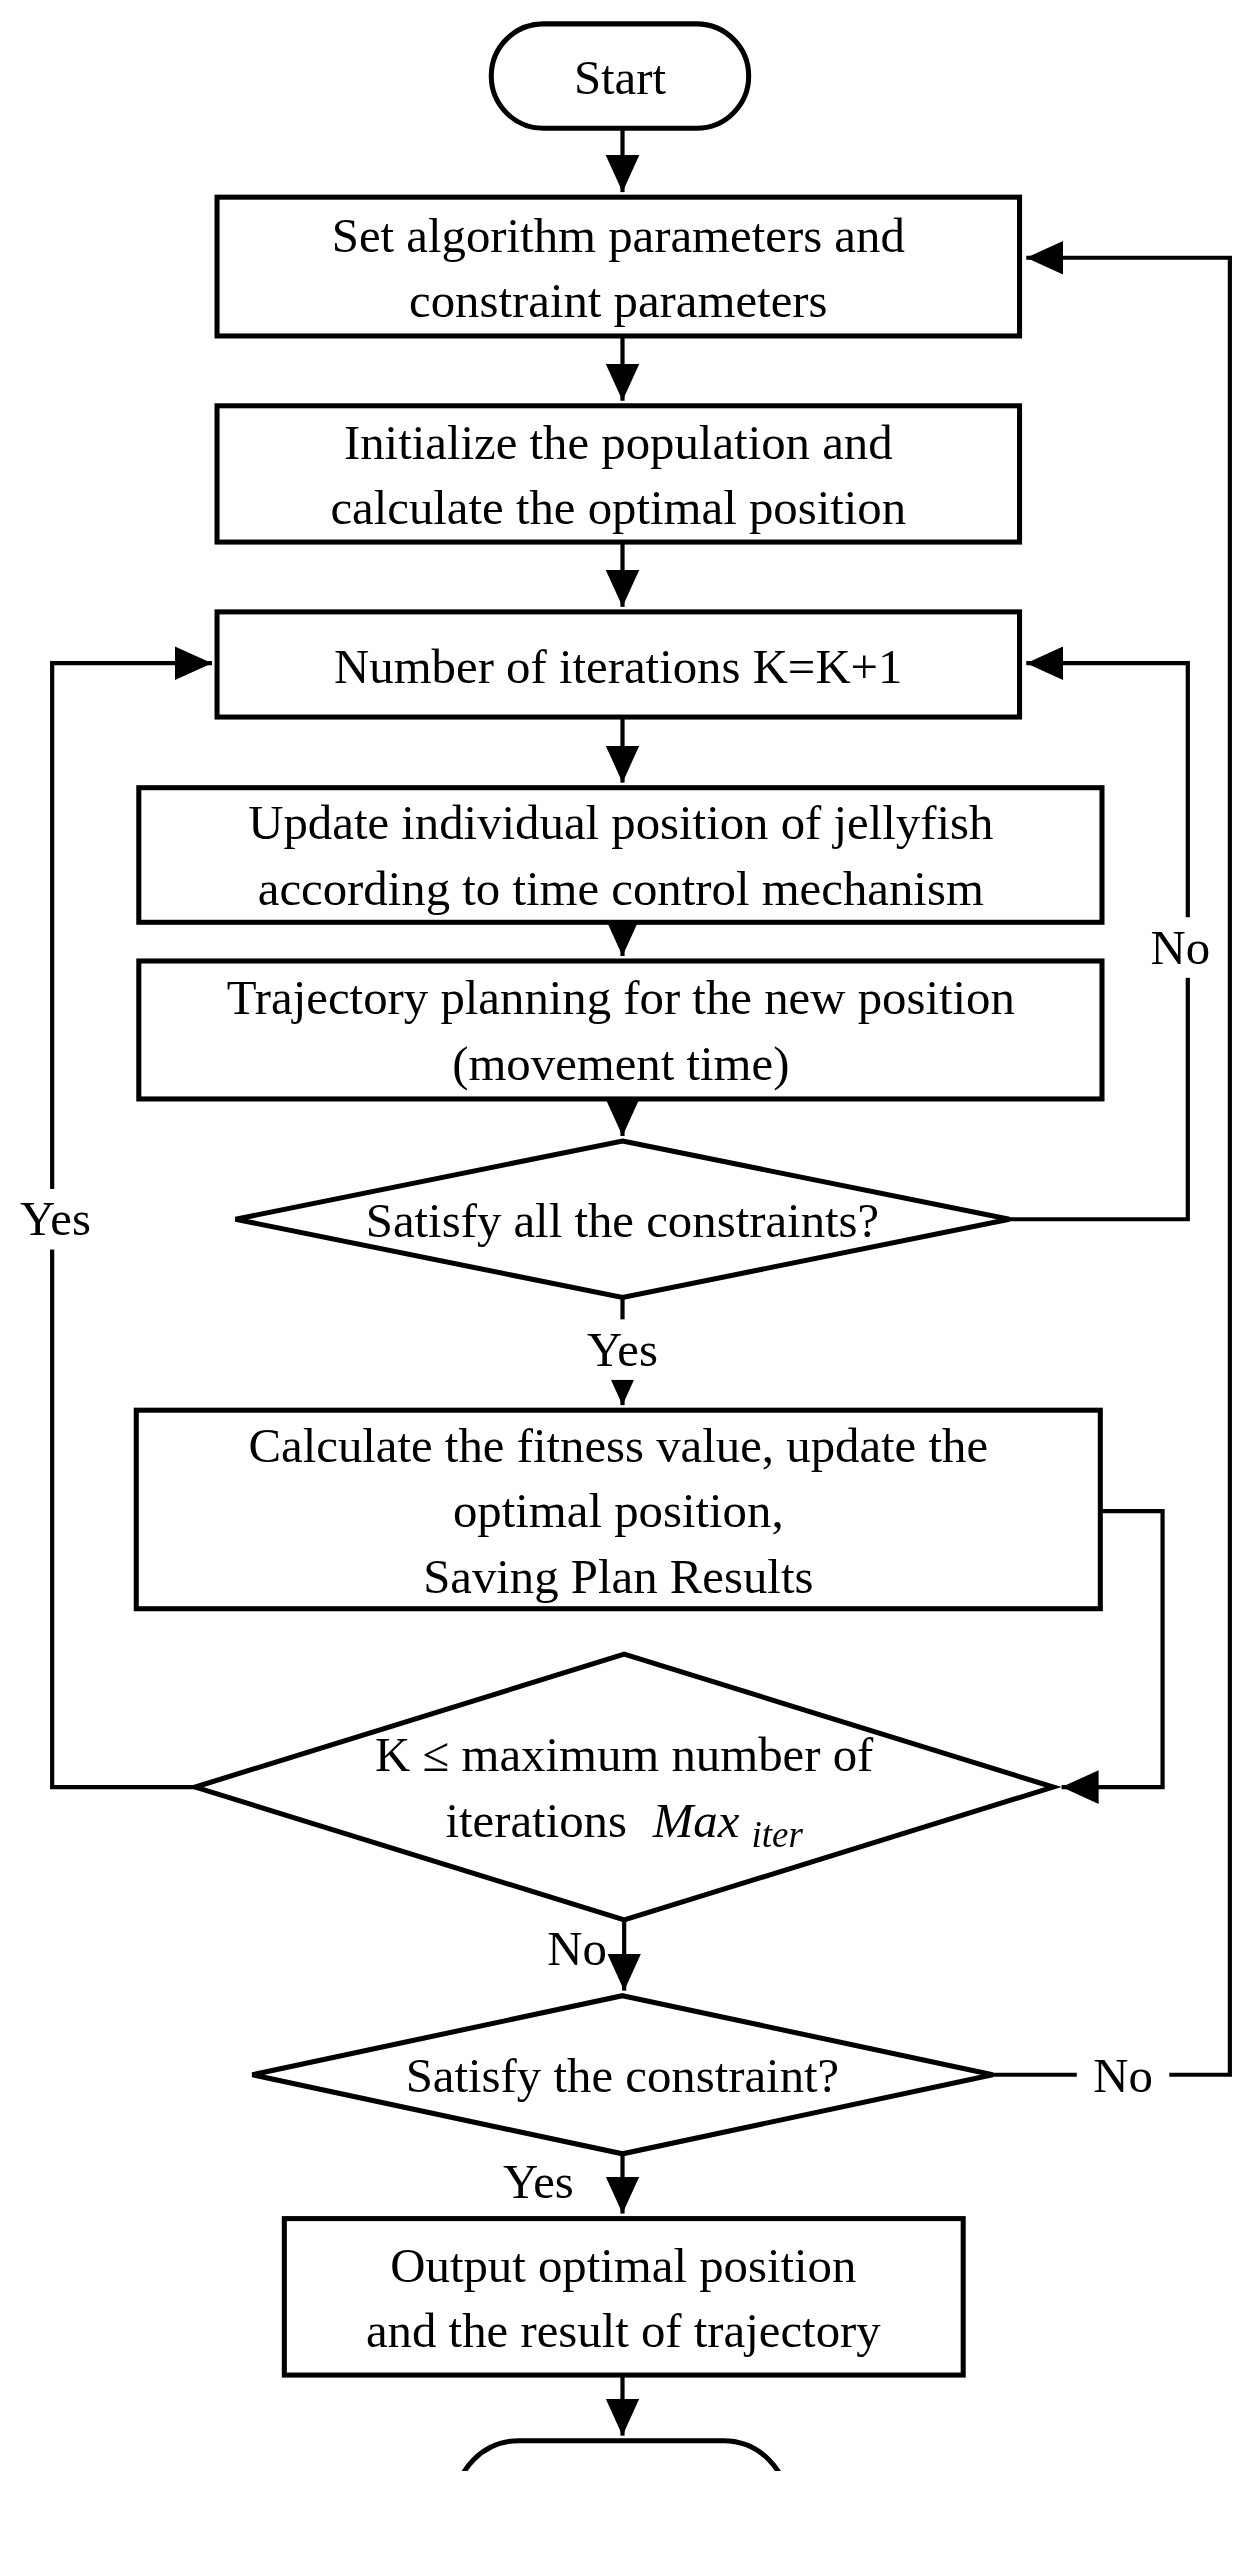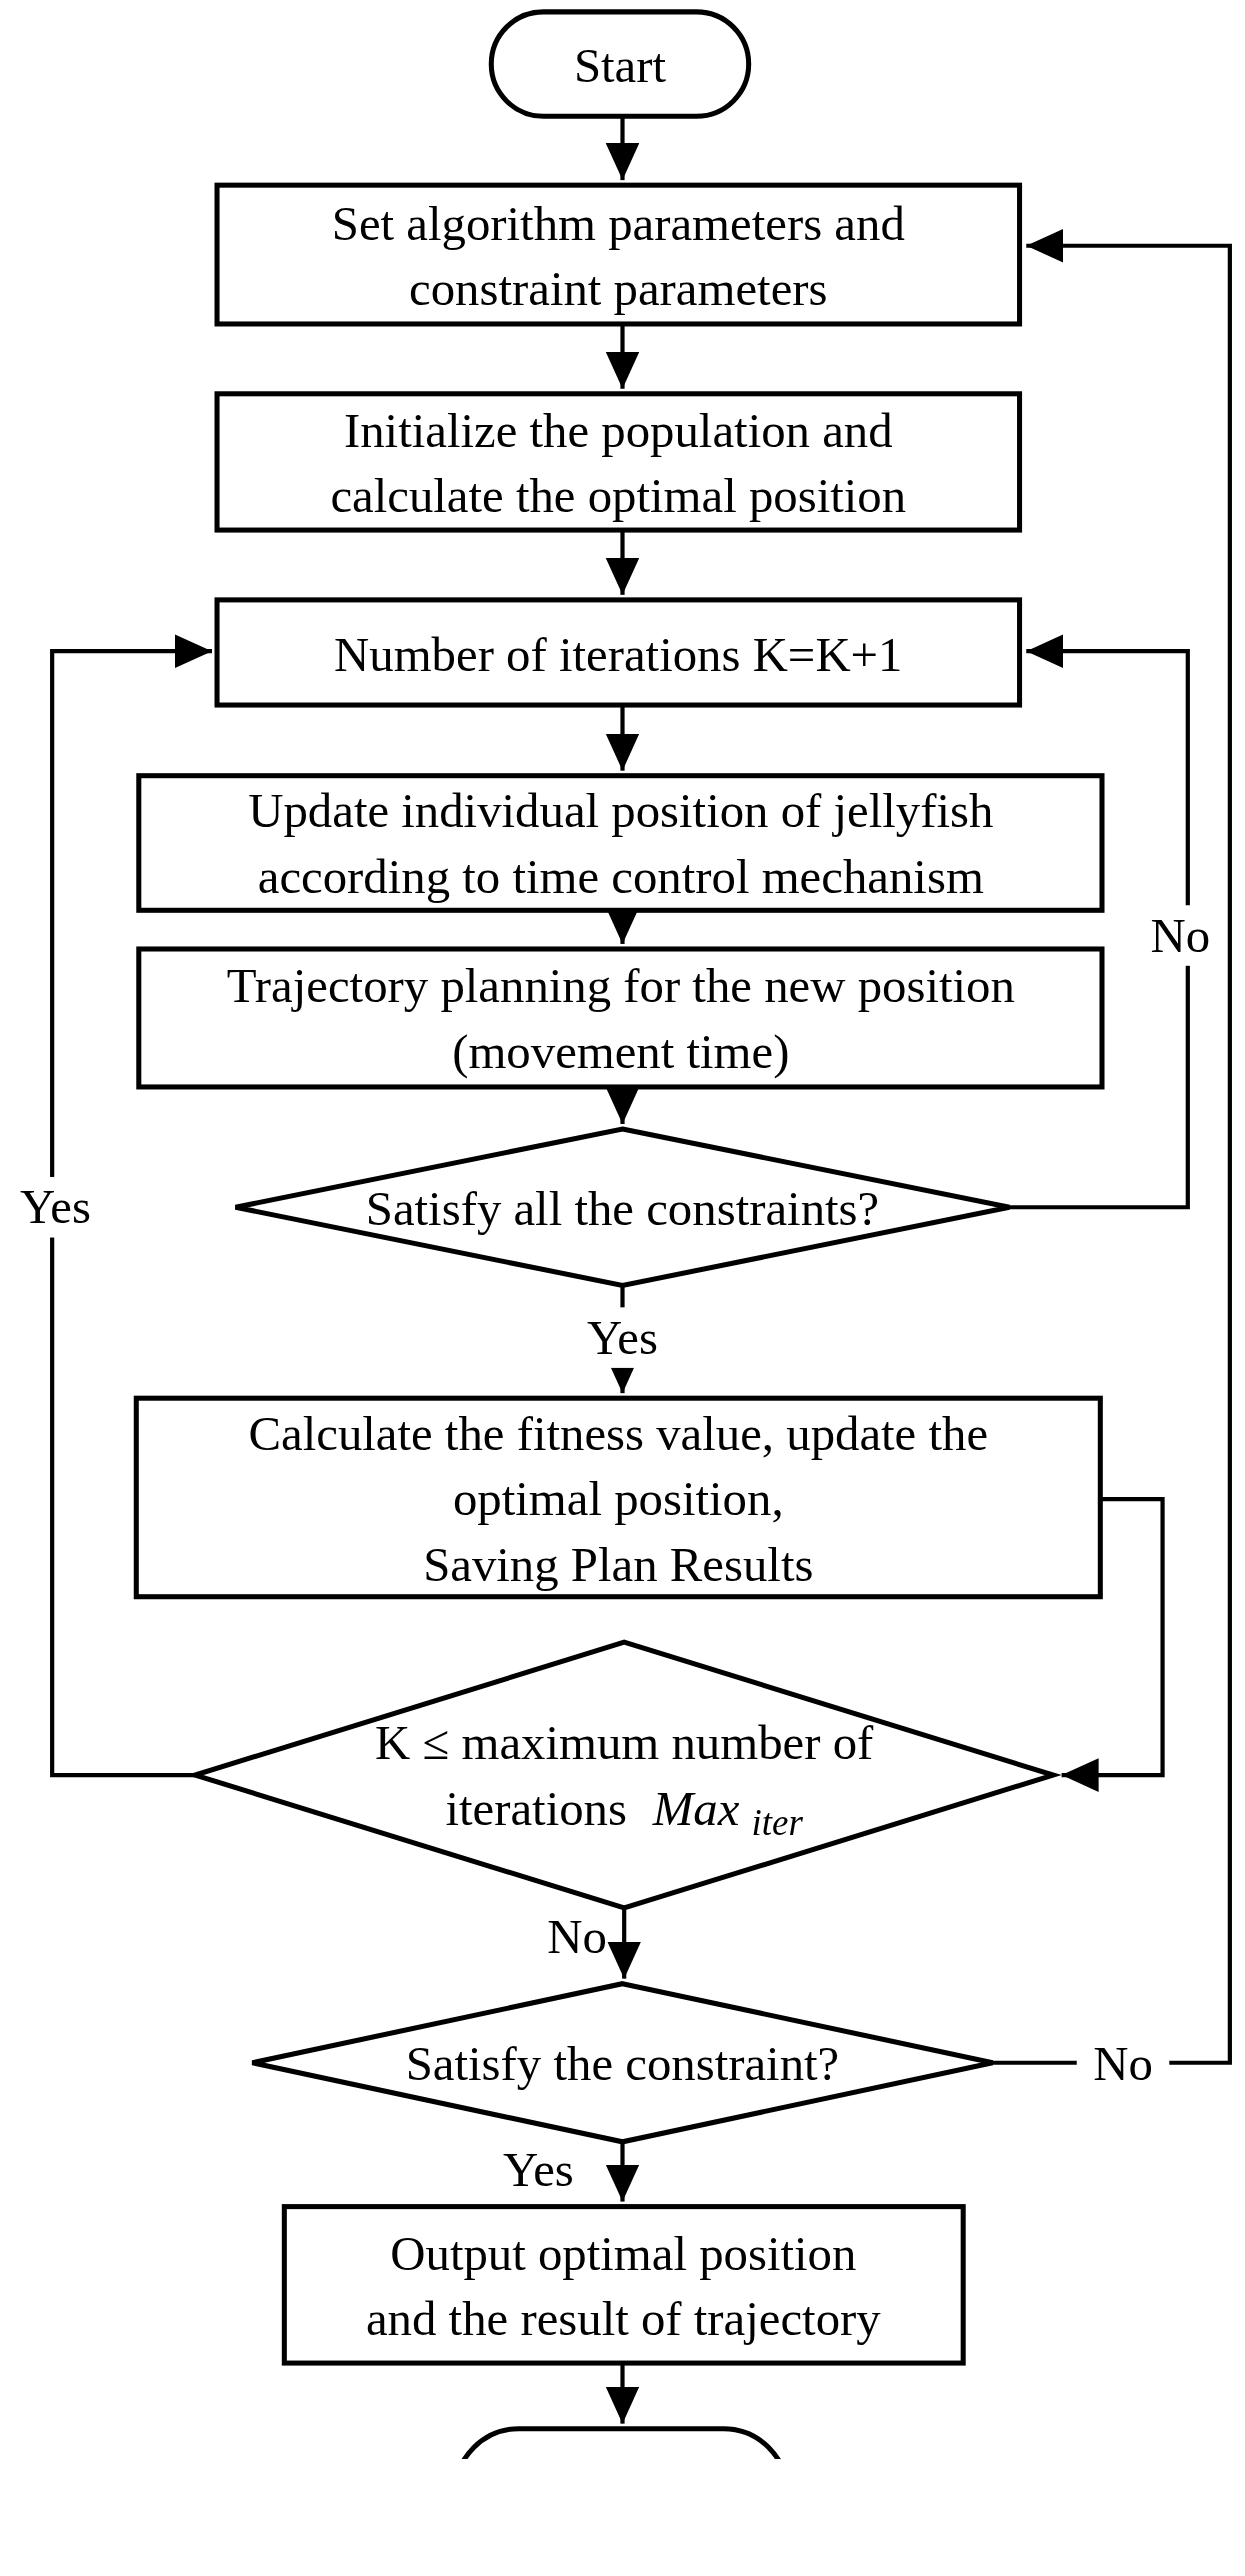--- a/index.html
+++ b/index.html
@@ -1,17 +1,17 @@
 <!DOCTYPE html>
 <html style="--line: #000000; --bg: #ffffff;font-size:13.5px"><head>
 <meta charset="utf-8">
 <style>
   :root { --line: #000000; --bg: #ffffff; }
   html, body { margin: 0; padding: 0; background: var(--bg); }
-  .stage { width: 1245px; height: 2459px; position: relative; background: var(--bg); }
+  .stage { width: 1245px; height: 2459px; position: relative; background: var(--bg); margin-top: 12px; }
   svg { display: block; }
   svg text {
     font-family: "Liberation Serif", "DejaVu Serif", serif;
     font-size: 58px;
     fill: var(--line);
     text-anchor: middle;
     dominant-baseline: central;
   }
   .shape  { fill: var(--bg); stroke: var(--line); stroke-width: 6; }
   .edge   { fill: none; stroke: var(--line); stroke-width: 5; }

